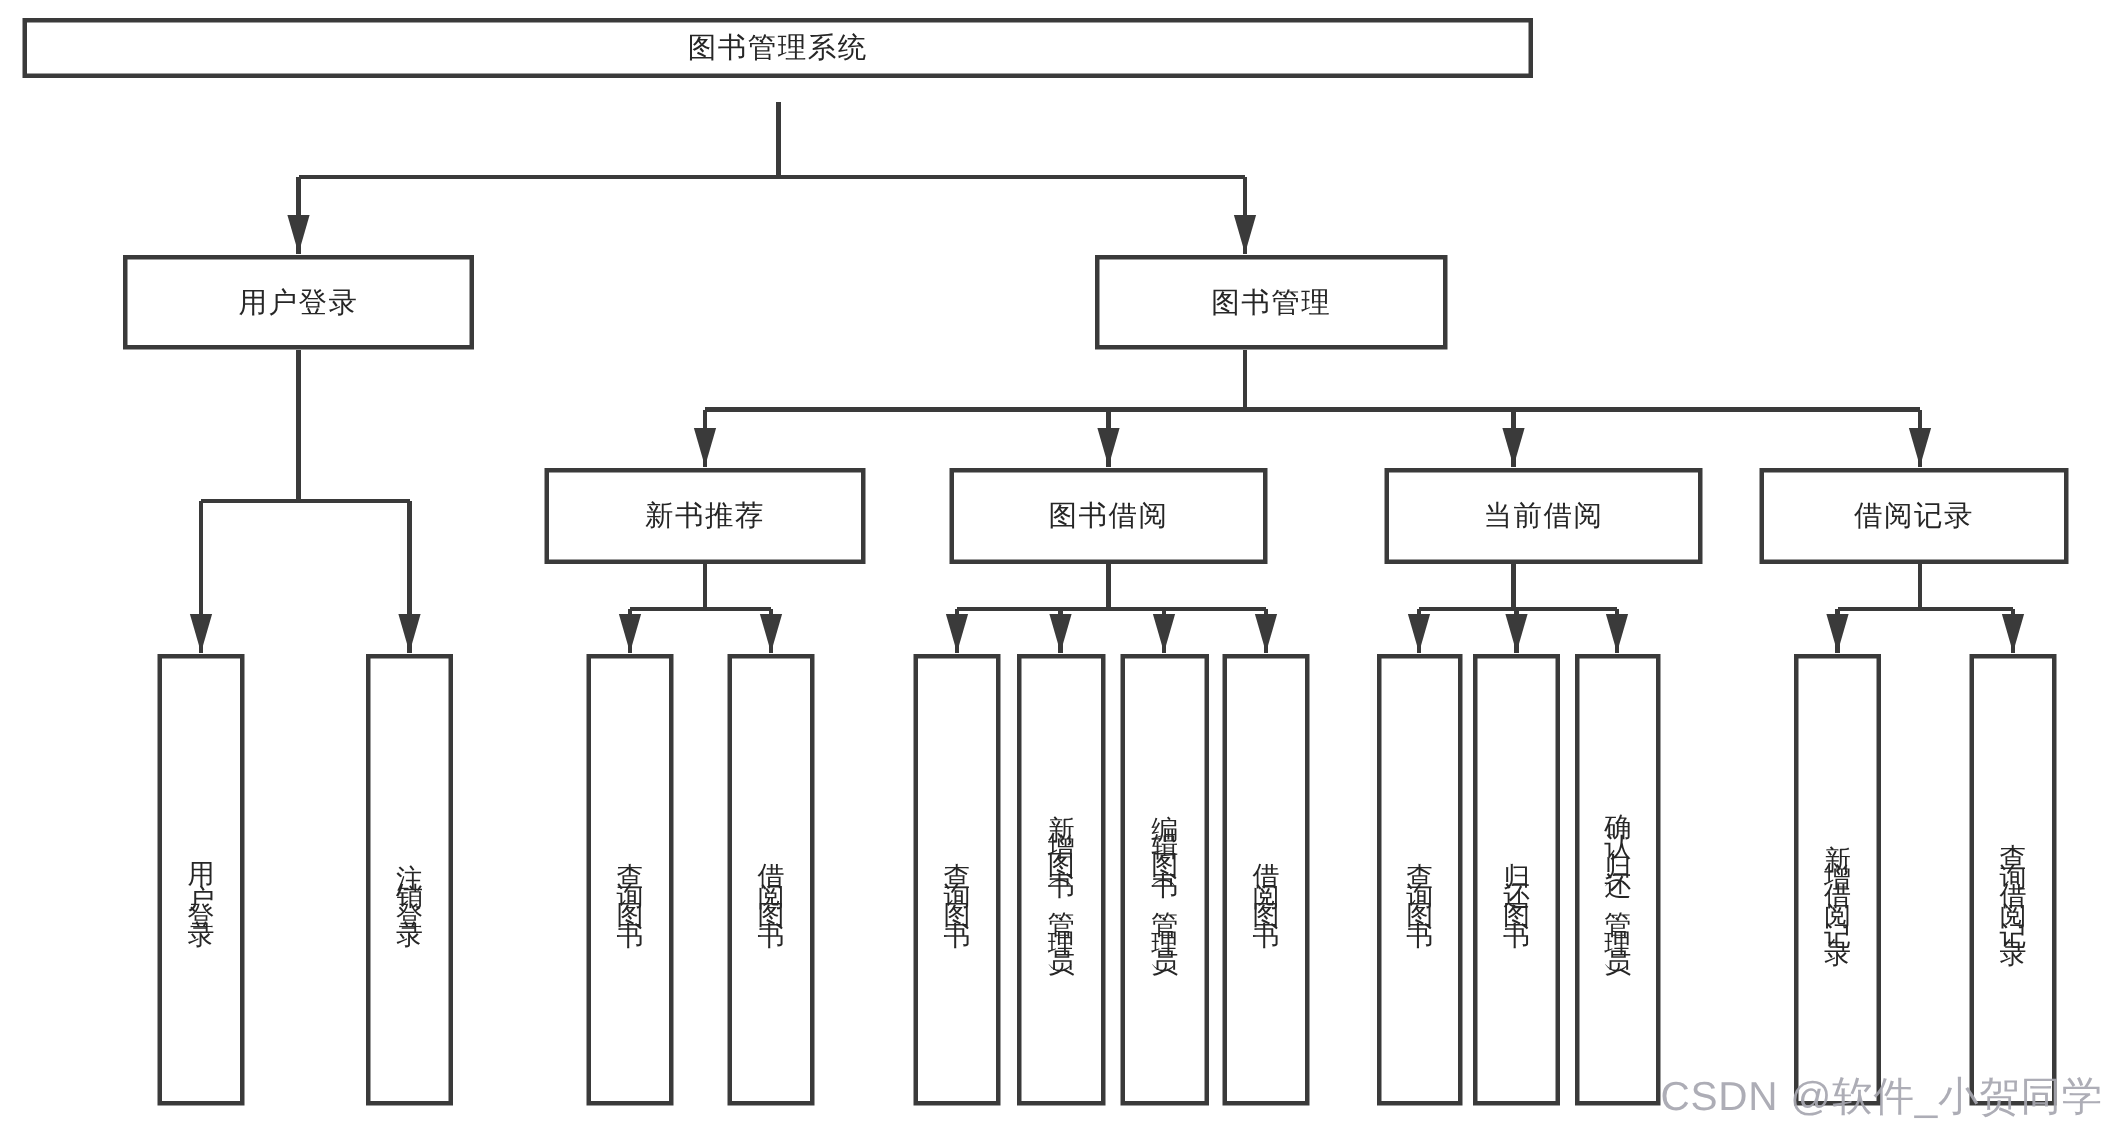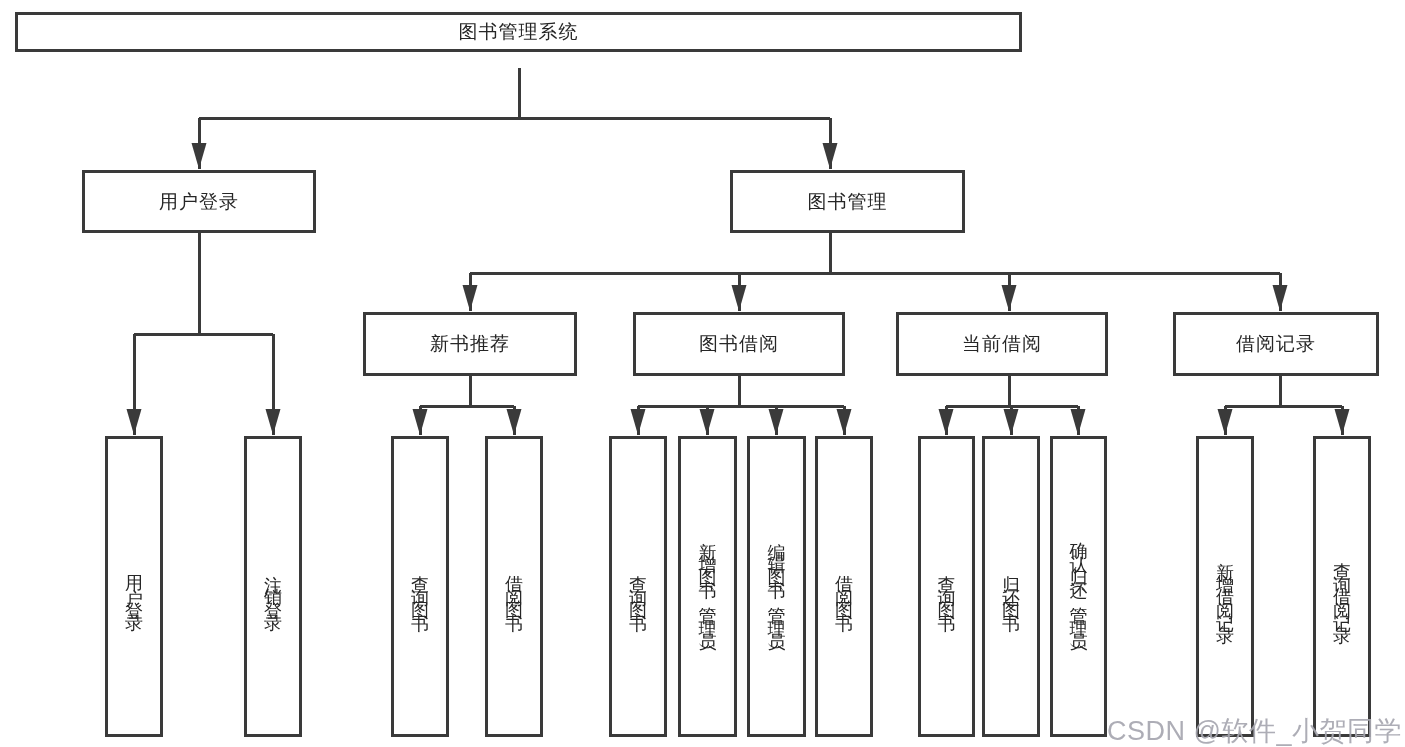--- a/index.html
+++ b/index.html
@@ -130,21 +130,21 @@
   <div class="node h" style="left:730px;top:170px;width:235px;height:63px">
     <span class="lbl">图书管理</span>
   </div>
 
   <div class="node h" style="left:363px;top:312px;width:214px;height:64px">
     <span class="lbl">新书推荐</span>
   </div>
   <div class="node h" style="left:633px;top:312px;width:212px;height:64px">
     <span class="lbl">图书借阅</span>
   </div>
-  <div class="node h" style="left:896px;top:312px;width:212px;height:64px">
+  <div class="node h" style="left:923px;top:312px;width:212px;height:64px">
     <span class="lbl">当前借阅</span>
   </div>
   <div class="node h" style="left:1173px;top:312px;width:206px;height:64px">
     <span class="lbl">借阅记录</span>
   </div>
 
   <div class="node v" style="left:105px;top:436px;width:58px;height:301px">
     <span class="lbl">用户登录</span>
   </div>
   <div class="node v" style="left:244px;top:436px;width:58px;height:301px">

